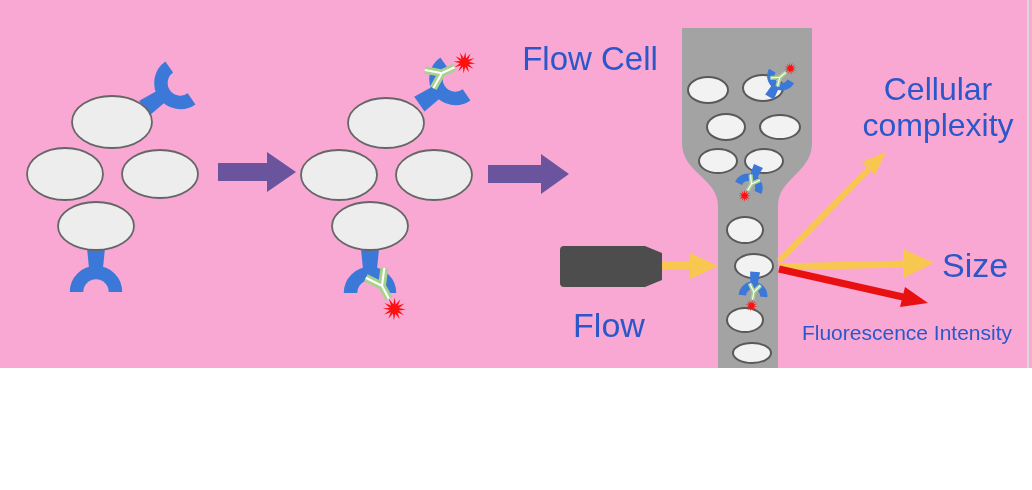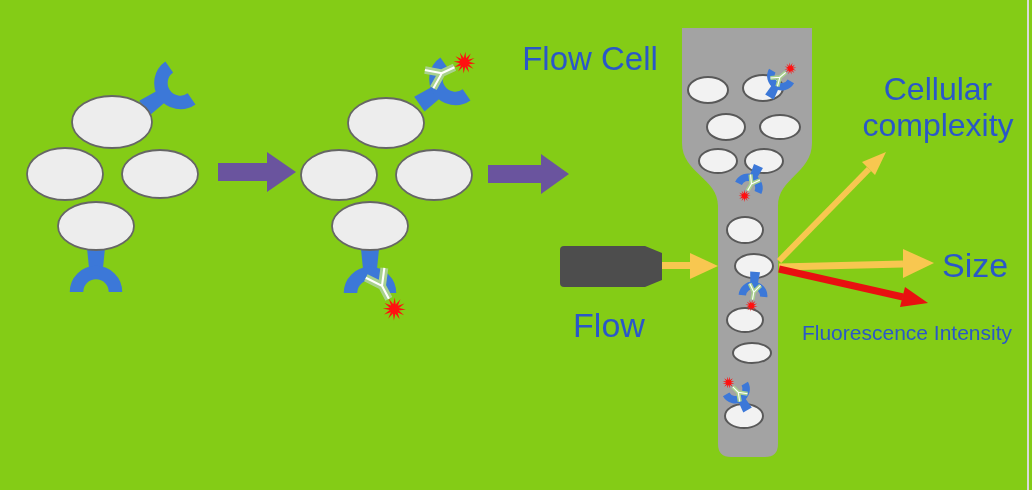--- a/index.html
+++ b/index.html
@@ -1,19 +1,19 @@
 <!DOCTYPE html>
 <html><head>
 <meta charset="utf-8">
 <style>
   html,body{margin:0;padding:0;background:#ffffff;}
   .canvas{
     position:relative;
-    width:1032px;height:490px;
-    background:#84cc16;
+    width:1032px;height:368px;
+    background:#f9a8d4;
     overflow:hidden;
     font-family:"Liberation Sans", sans-serif;
   }
   .canvas svg{position:absolute;left:0;top:0;}
   .lbl{
     position:absolute;
     color:#2A57C9;
     font-family:"Liberation Sans", sans-serif;
     font-weight:400;
     text-align:center;

